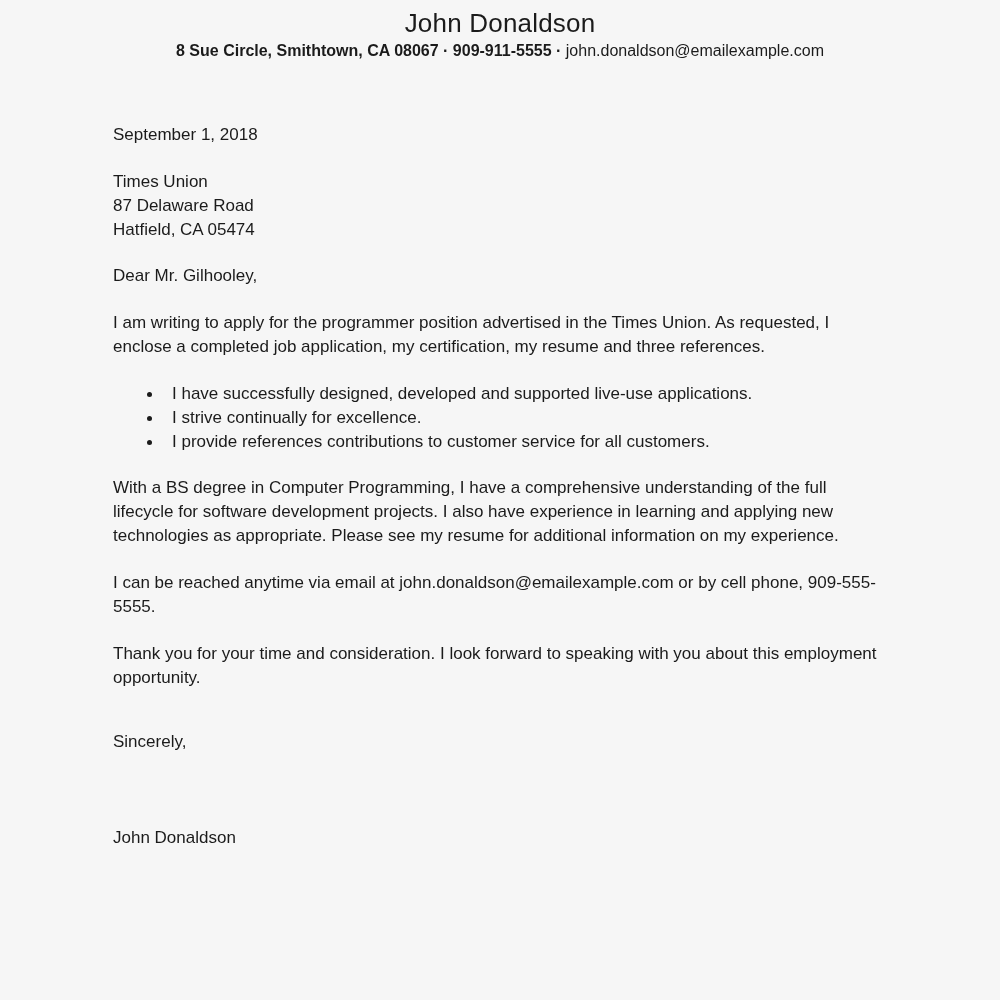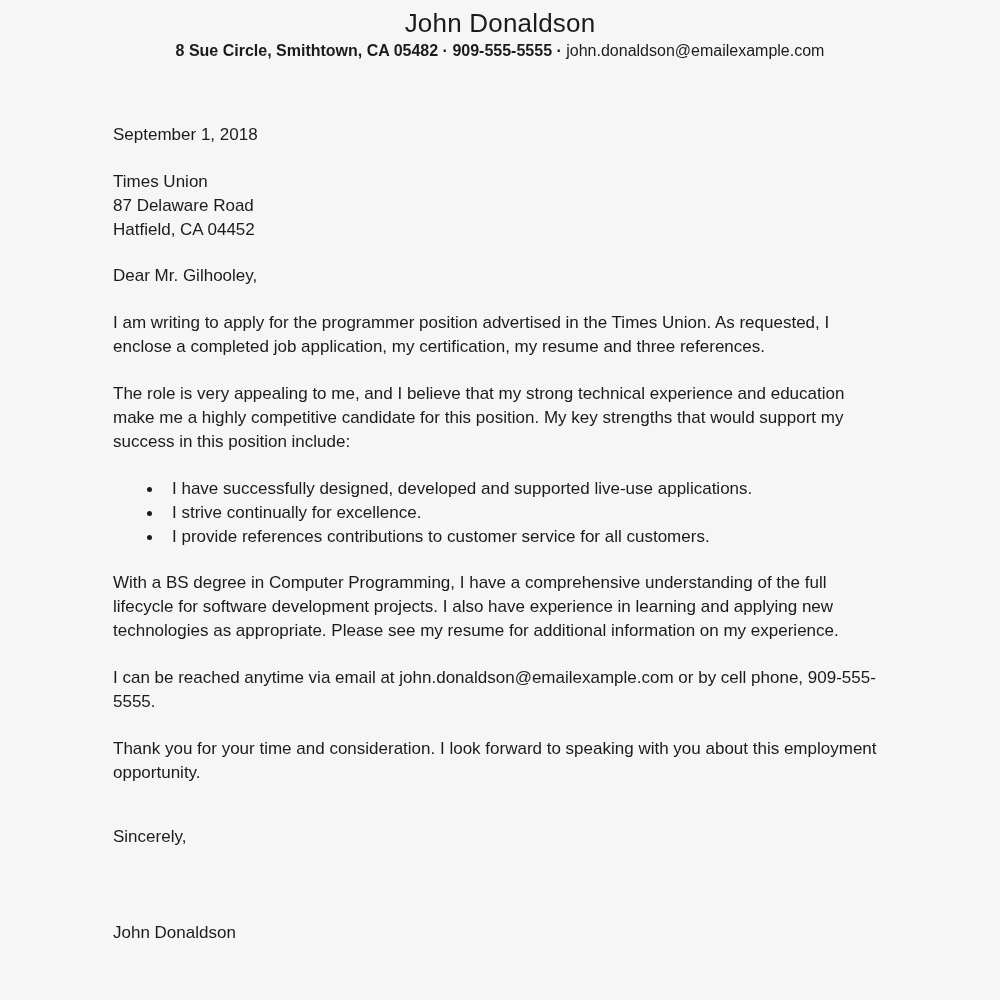--- a/index.html
+++ b/index.html
@@ -84,39 +84,38 @@
   }
 </style>
 </head>
 <body>
 
 <div class="page">
 
   <div class="letter-header">
     <div class="sender-name">John Donaldson</div>
     <div class="contact-line">
-      <span class="contact-strong">8 Sue Circle, Smithtown, CA 05482 · 909-555-5555</span><span class="contact-sep"> · </span><span class="contact-email">john.donaldson@emailexample.com</span>
+      <span class="contact-strong">8 Sue Circle, Smithtown, CA 08067 · 909-911-5555</span><span class="contact-sep"> · </span><span class="contact-email">john.donaldson@emailexample.com</span>
     </div>
   </div>
 
   <div class="letter-body">
 
     <div class="date-line">September 1, 2018</div>
 
     <div class="recipient-block">
       <div>Times Union</div>
       <div>87 Delaware Road</div>
-      <div>Hatfield, CA 04452</div>
+      <div>Hatfield, CA 05474</div>
     </div>
 
     <div class="salutation">Dear Mr. Gilhooley,</div>
 
     <p>I am writing to apply for the programmer position advertised in the Times Union. As requested, I enclose a completed job application, my certification, my resume and three references.</p>
 
-    <p>The role is very appealing to me, and I believe that my strong technical experience and education make me a highly competitive candidate for this position. My key strengths that would support my success in this position include:</p>
 
     <ul class="key-strengths">
       <li>I have successfully designed, developed and supported live-use applications.</li>
       <li>I strive continually for excellence.</li>
       <li>I provide references contributions to customer service for all customers.</li>
     </ul>
 
     <p>With a BS degree in Computer Programming, I have a comprehensive understanding of the full lifecycle for software development projects. I also have experience in learning and applying new technologies as appropriate. Please see my resume for additional information on my experience.</p>
 
     <p>I can be reached anytime via email at john.donaldson@emailexample.com or by cell phone, 909-555-5555.</p>

